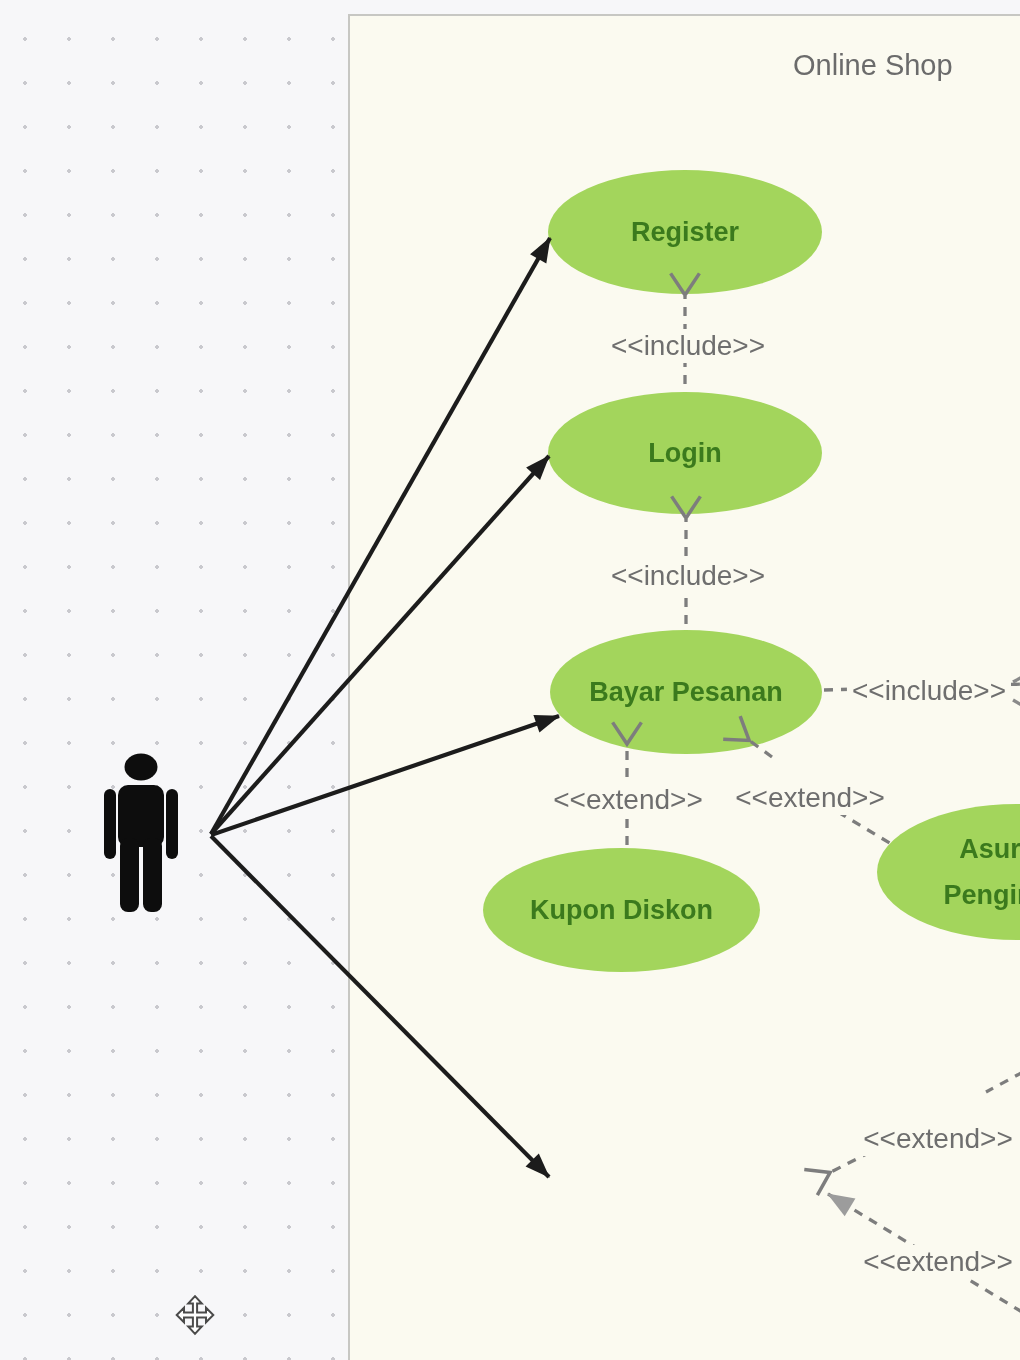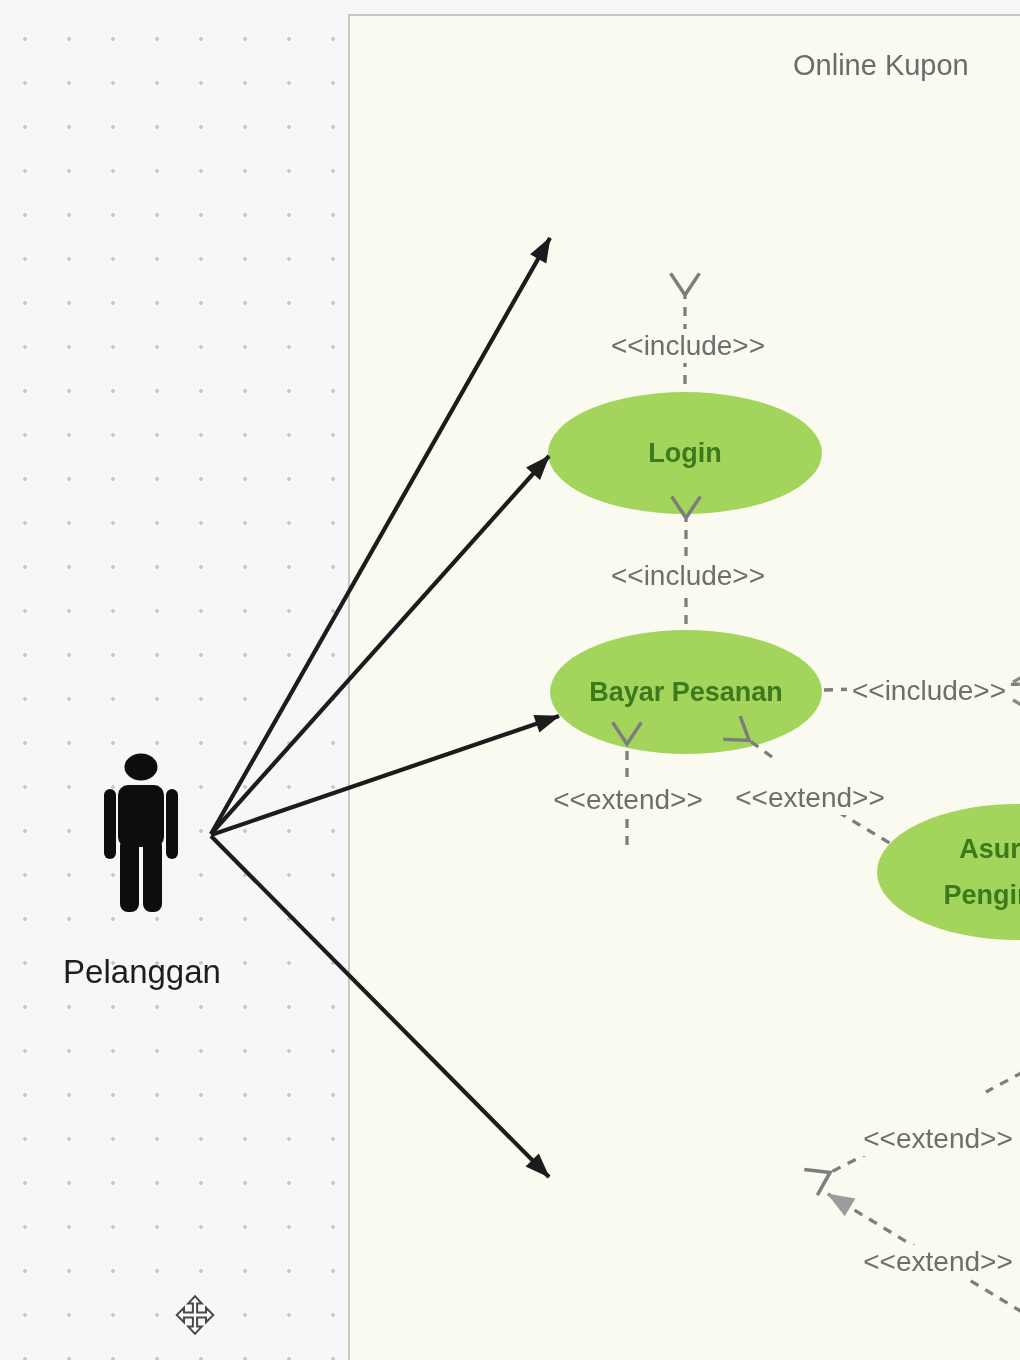--- a/index.html
+++ b/index.html
@@ -82,27 +82,33 @@
   }
   #lines { position: absolute; left: 0; top: 0; }
   #move-cursor { position: absolute; left: 172px; top: 1292px; }
 </style>
 </head>
 <body>
 
 <div id="stage">
 
   <div class="boundary"></div>
-  <div class="boundary-title">Online Kupon</div>
+  <div class="boundary-title">Online Shop</div>
 
+  <div class="usecase" id="uc-register">
+    <span>Register</span>
+  </div>
   <div class="usecase" id="uc-bayar">
     <span>Bayar Pesanan</span>
   </div>
   <div class="usecase" id="uc-login">
     <span>Login</span>
+  </div>
+  <div class="usecase" id="uc-kupon">
+    <span>Kupon Diskon</span>
   </div>
   <div class="usecase" id="uc-asuransi">
     <span>Asuransi</span>
     <span>Pengiriman</span>
   </div>
 
   <svg id="lines" width="1020" height="1360" viewBox="0 0 1020 1360">
     <defs>
       <marker id="mArrowBlack" viewBox="0 0 26 20" refX="24" refY="10" markerWidth="27" markerHeight="21" markerUnits="userSpaceOnUse" orient="auto">
         <path d="M1,1 L25,10 L1,19 Z" fill="#1c1c1c"></path>
@@ -151,19 +157,18 @@
   <svg id="actor" width="80" height="165" viewBox="0 0 80 165">
     <g fill="#0d0d0d">
       <ellipse cx="40" cy="15" rx="16.5" ry="13.5"></ellipse>
       <rect x="17" y="33" width="46" height="62" rx="10"></rect>
       <rect x="3" y="37" width="12" height="70" rx="6"></rect>
       <rect x="65" y="37" width="12" height="70" rx="6"></rect>
       <rect x="19" y="86" width="19" height="74" rx="8"></rect>
       <rect x="42" y="86" width="19" height="74" rx="8"></rect>
     </g>
   </svg>
-  <div id="actor-label">Pelanggan</div>
 
   <svg id="move-cursor" width="46" height="46" viewBox="0 0 44 44">
     <path d="M22 4 L28.5 11 L24 11 L24 19.5 L32.5 19.5 L32.5 15 L39.5 22 L32.5 29 L32.5 24.5 L24 24.5 L24 33 L28.5 33 L22 40 L15.5 33 L20 33 L20 24.5 L11.5 24.5 L11.5 29 L4.5 22 L11.5 15 L11.5 19.5 L20 19.5 L20 11 L15.5 11 Z" fill="#fdfdfd" stroke="#4a4a4a" stroke-width="1.9" stroke-linejoin="miter"></path>
   </svg>
 
 </div>
 
 </body></html>

